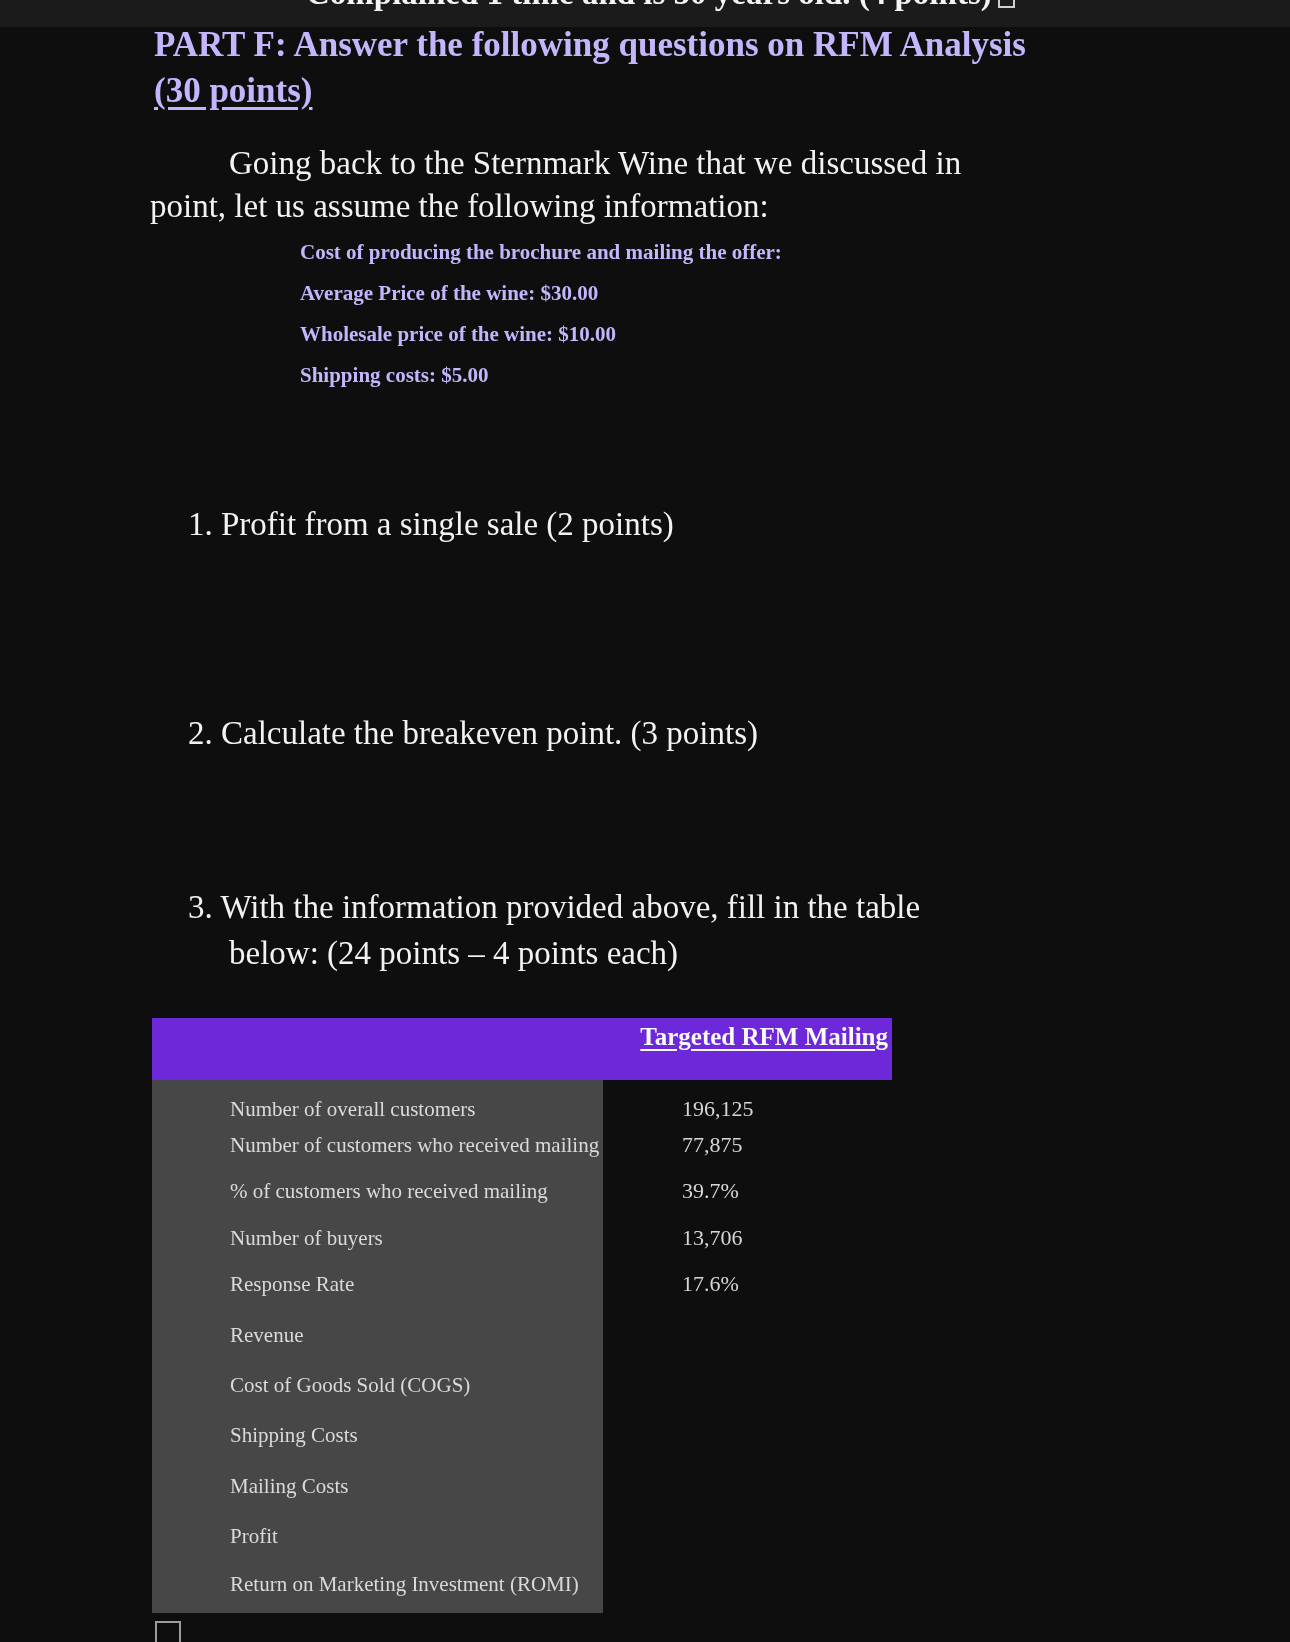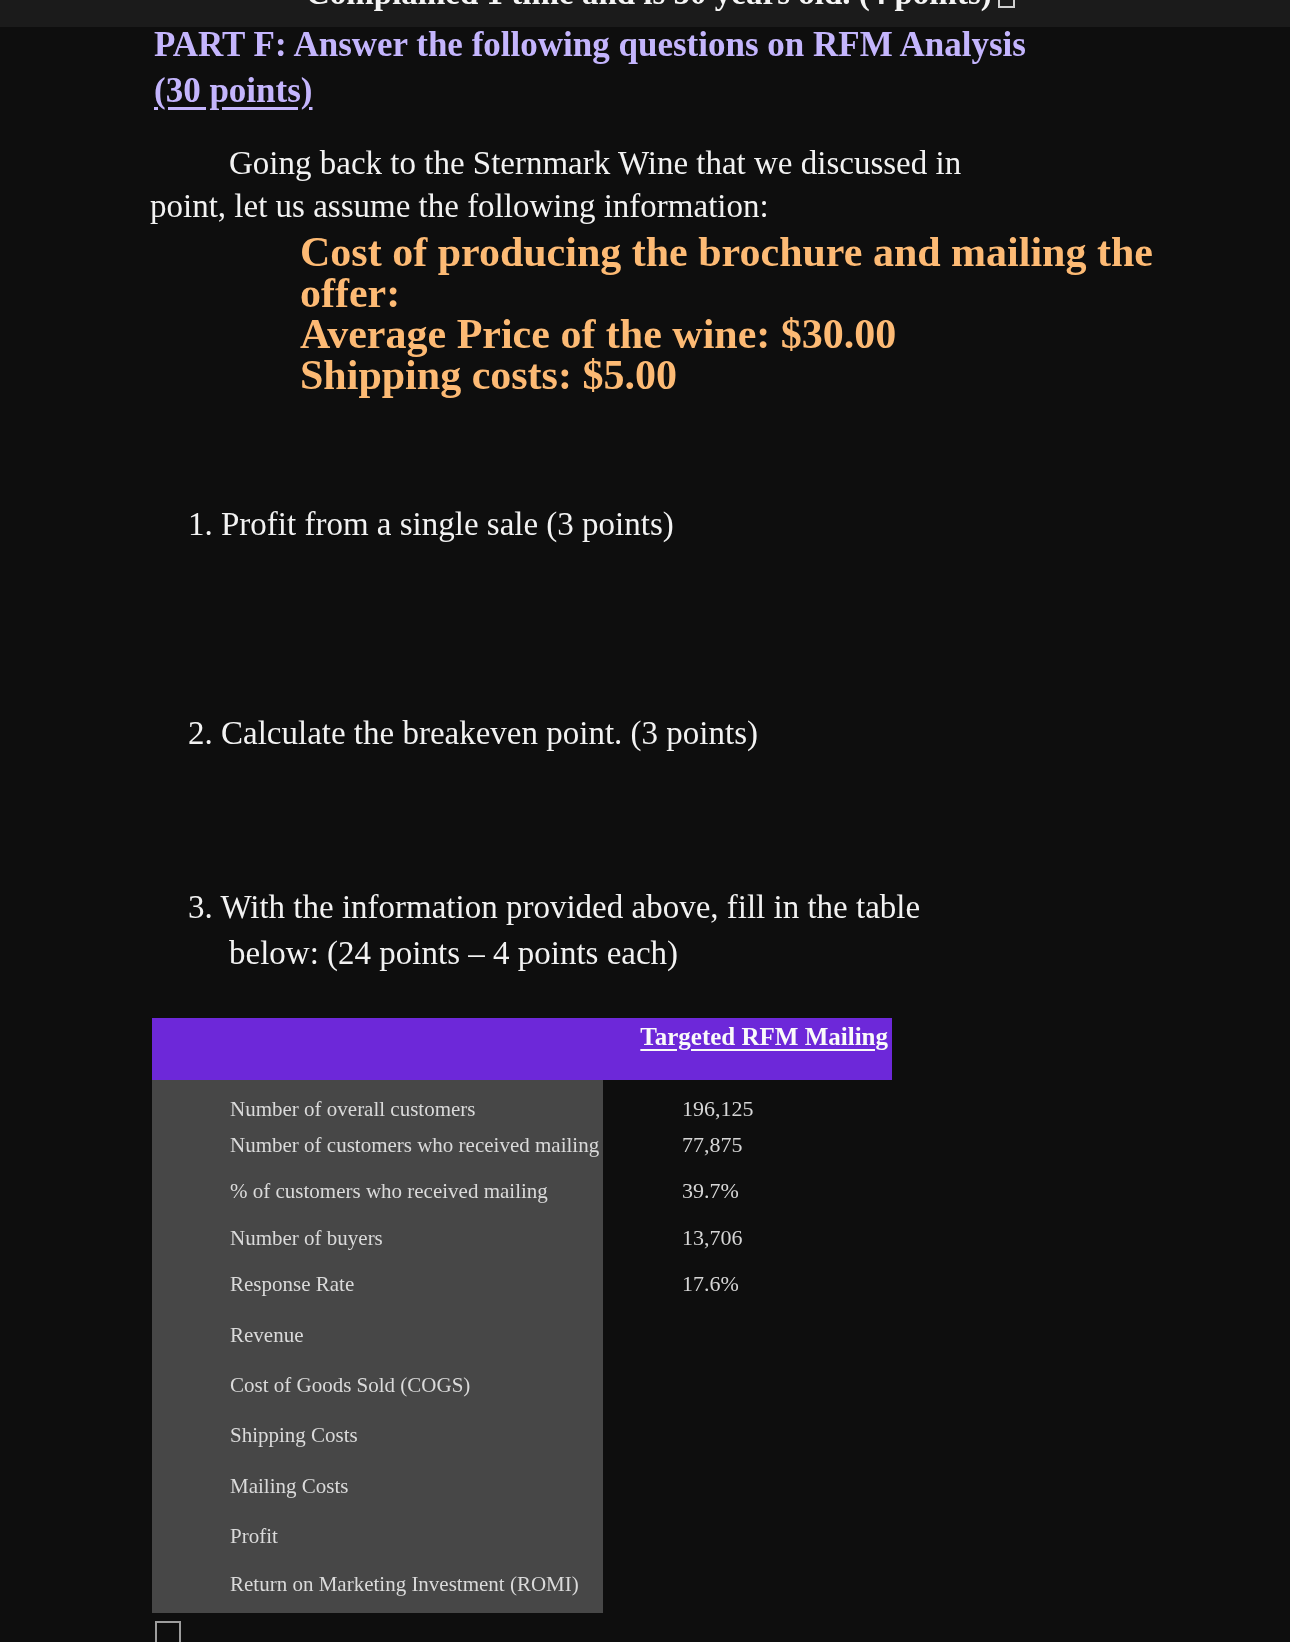--- a/index.html
+++ b/index.html
@@ -35,21 +35,21 @@
     left:154px;top:22px;width:1000px;
     font-weight:bold;font-size:35px;line-height:46px;color:#c4b5fd;
   }
   #heading .u{text-decoration:underline;text-underline-offset:5px;}
 
   
   #intro{left:150px;top:142px;width:1000px;font-size:33px;line-height:43px;color:#f2f2f2;}
   #intro .indent{padding-left:79px;}
 
   
-  #assumptions{left:300px;top:232px;width:900px;font-weight:bold;font-size:42px;line-height:41px;color:#fdba74;}
+  #assumptions{left:300px;top:232px;width:900px;font-weight:bold;font-size:21px;line-height:41px;color:#c4b5fd;}
 
   
   .question{font-size:33px;line-height:46px;color:#f2f2f2;white-space:nowrap;}
   #q1{left:188px;top:501px;}
   #q2{left:188px;top:710px;}
   #q3{left:188px;top:884px;}
   #q3 .line2{padding-left:41px;}
 
   
   #rfm-table{left:152px;top:1018px;width:740px;height:596px;}
@@ -101,24 +101,25 @@
 </div>
 
 <div id="intro" class="abs">
   <div class="indent">Going back to the Sternmark Wine that we discussed in</div>
   <div>point, let us assume the following information:</div>
 </div>
 
 <div id="assumptions" class="abs">
   <div>Cost of producing the brochure and mailing the offer:</div>
   <div>Average Price of the wine: $30.00</div>
+  <div>Wholesale price of the wine: $10.00</div>
   <div>Shipping costs: $5.00</div>
 </div>
 
-<div id="q1" class="abs question">1. Profit from a single sale (3 points)</div>
+<div id="q1" class="abs question">1. Profit from a single sale (2 points)</div>
 <div id="q2" class="abs question">2. Calculate the breakeven point. (3 points)</div>
 <div id="q3" class="abs question">
   <div>3. With the information provided above, fill in the table</div>
   <div class="line2">below: (24 points – 4 points each)</div>
 </div>
 
 <div id="rfm-table" class="abs">
   <div id="rfm-header-band">
     <div id="rfm-header-text">Targeted RFM Mailing</div>
   </div>

